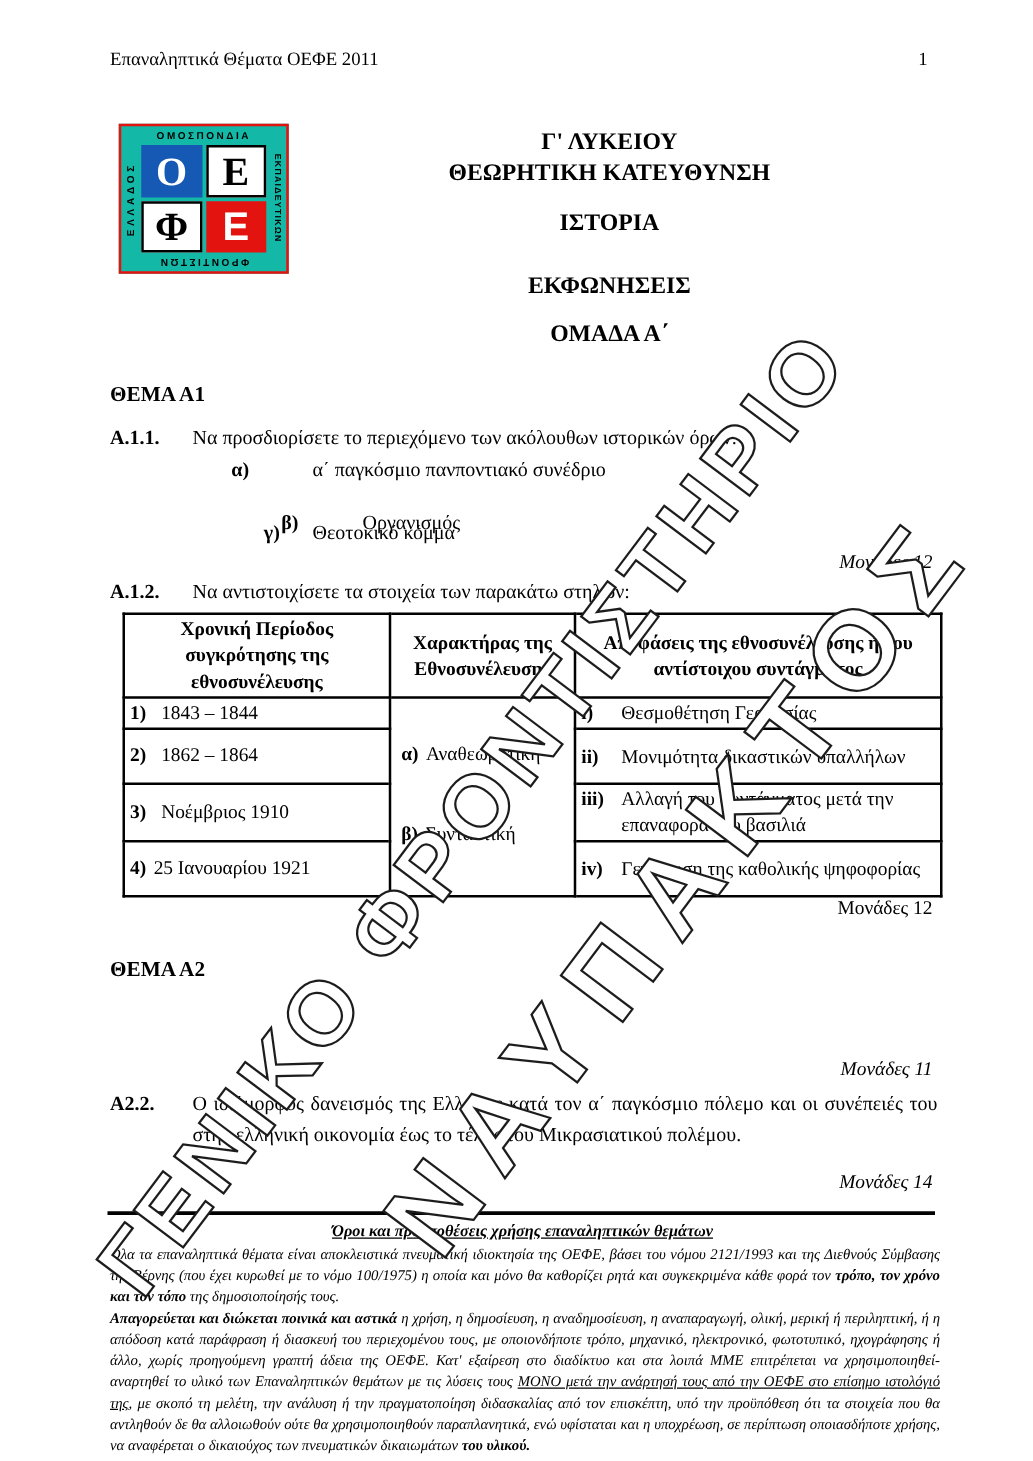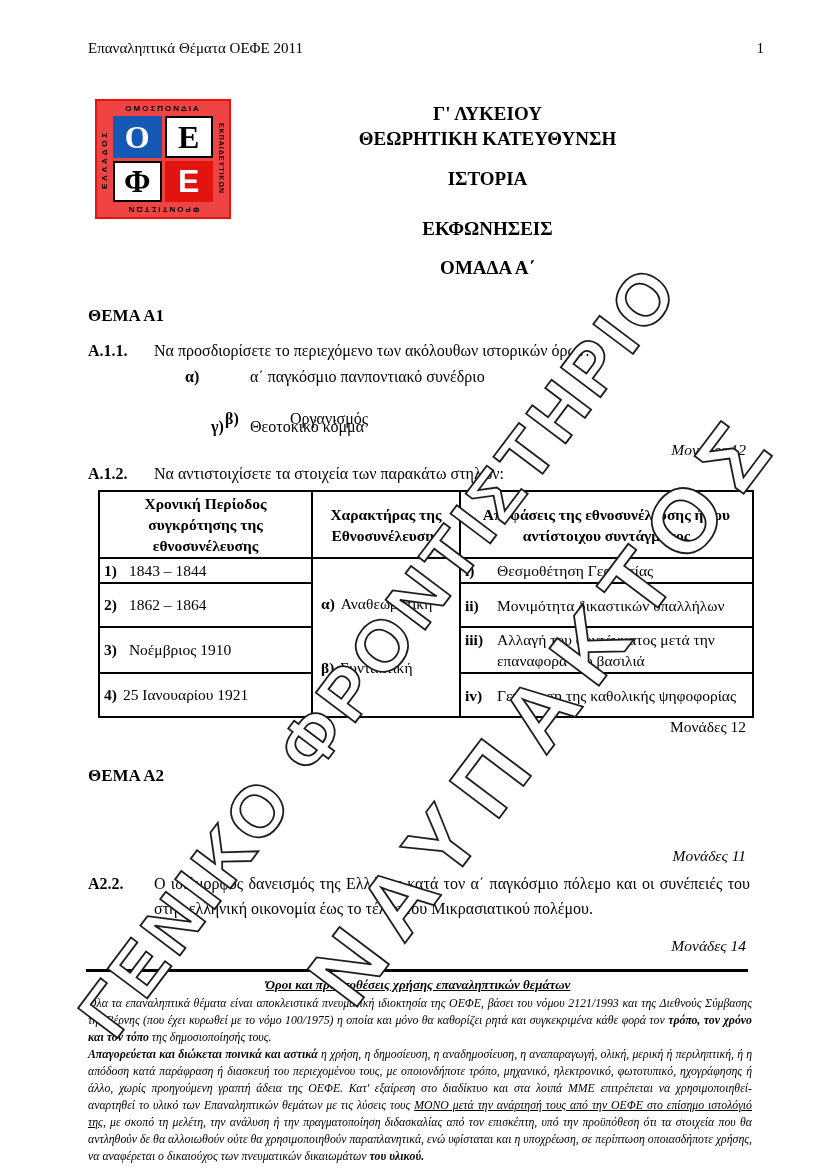--- a/index.html
+++ b/index.html
@@ -3,25 +3,25 @@
 <meta charset="utf-8">
 <style>
   html,body { margin:0; padding:0; background:#888; }
   .page {
     position:relative; width:826px; height:1169px; margin:0 auto;
     background:#ffffff; color:#000;
     font-family:"Liberation Serif","DejaVu Serif",serif;
     overflow:hidden;
   }
   
-  .hdr { position:absolute; left:88px; right:62px; top:40px;
+  .hdr { position:absolute; left:88px; right:84px; top:40px;
          display:flex; justify-content:space-between; font-size:15px; }
   
   .logo { position:absolute; left:95px; top:99px; width:136px; height:120px;
-          border:2px solid #e3130f; background:#ef4444; box-sizing:border-box;
+          border:2px solid #e3130f; background:#14b8a6; box-sizing:border-box;
           display:grid; grid-template-columns:15px 1fr 15px; grid-template-rows:14px 1fr 14px; }
   .lg-word { font-family:"Liberation Sans","DejaVu Sans",sans-serif;
              font-weight:bold; font-size:8px; letter-spacing:2px; color:#000;
              display:flex; align-items:center; justify-content:center; overflow:hidden; }
   .lg-top    { grid-column:2; grid-row:1; }
   .lg-bottom { grid-column:2; grid-row:3; transform:rotate(180deg); }
   .lg-left   { grid-column:1; grid-row:2; writing-mode:vertical-rl; transform:rotate(180deg); letter-spacing:3px; }
   .lg-right  { grid-column:3; grid-row:2; writing-mode:vertical-rl; letter-spacing:1px; font-size:7px; }
   .lg-center { grid-column:2; grid-row:2; display:grid;
                grid-template-columns:1fr 1fr; grid-template-rows:1fr 1fr; gap:3px; padding:1px; }

